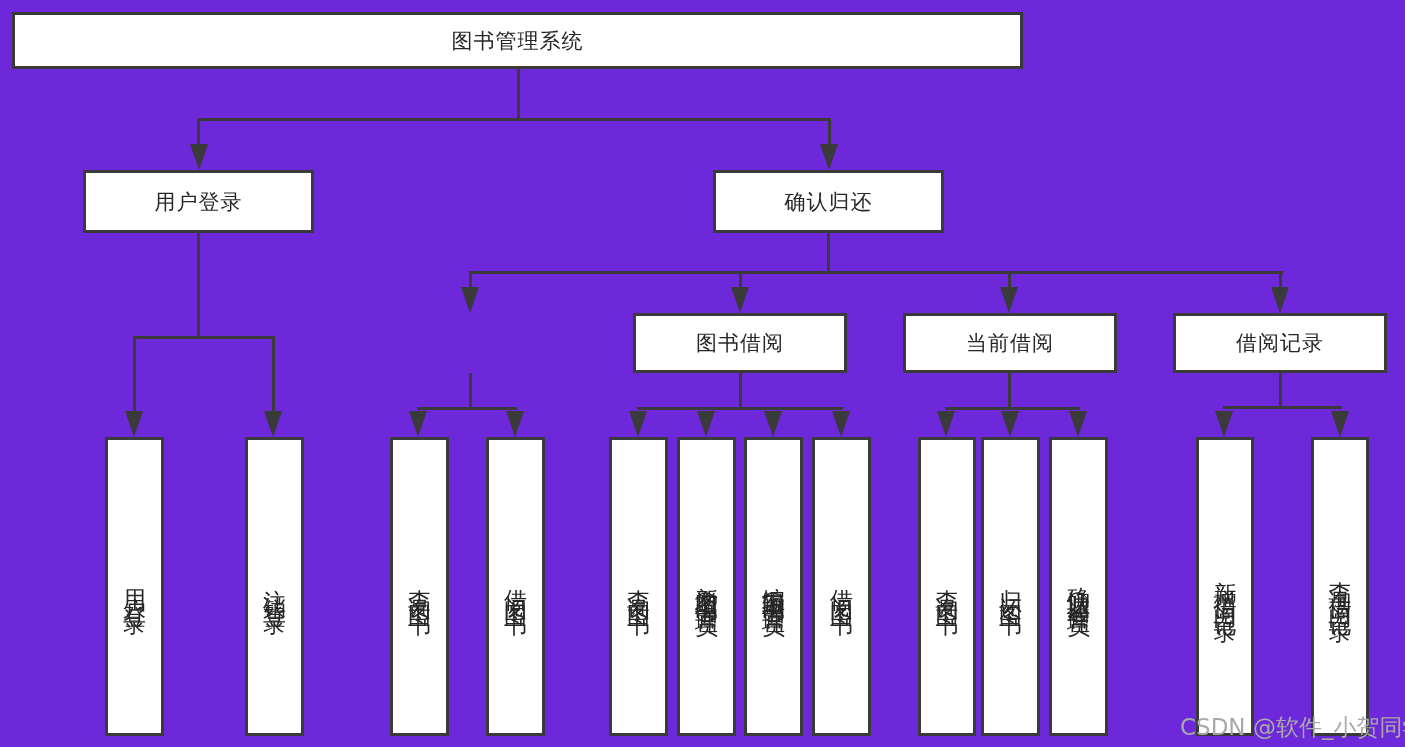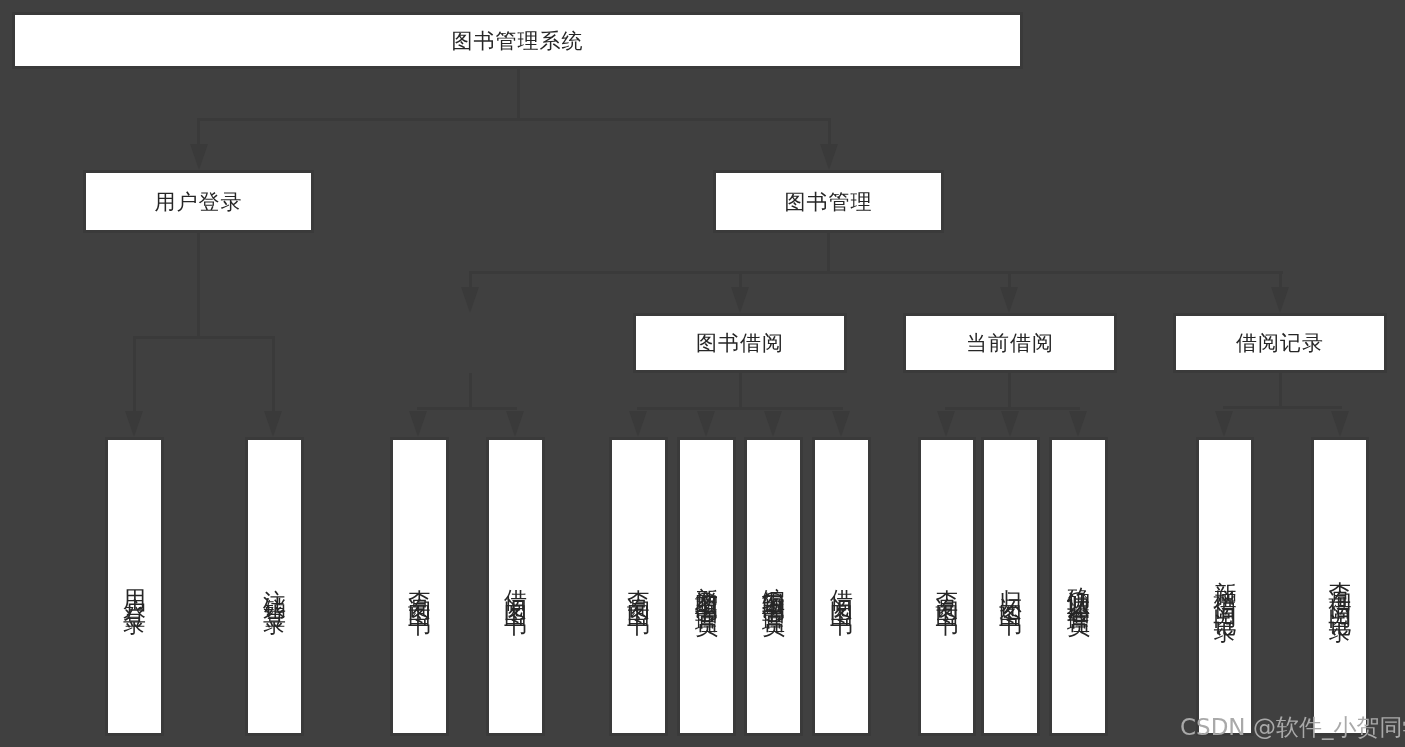--- a/index.html
+++ b/index.html
@@ -1,17 +1,17 @@
 <!DOCTYPE html>
 <html><head>
 <meta charset="utf-8">
 <style>
   html,body{margin:0;padding:0;background:#fff;}
   #stage{
-    position:relative;width:1405px;height:747px;background:#404040;
+    position:relative;width:1405px;height:747px;background:#6d28d9;
     font-family:"DejaVu Sans","Liberation Sans",sans-serif;overflow:hidden;
   }
   .box{
     position:absolute;box-sizing:border-box;border:3px solid #3a3a3a;background:#fff;
     display:flex;align-items:center;justify-content:center;
     color:#262626;
   }
   .hbox{font-size:21px;letter-spacing:1px;}
   .vbox span{
     writing-mode:vertical-rl;text-orientation:mixed;
@@ -43,21 +43,21 @@
   <div class="hline" style="left:198px;top:118px;width:633px;"></div>
   <div class="vline" style="left:197px;top:118px;height:30px;"></div>
   <div class="vline" style="left:828px;top:118px;height:30px;"></div>
   <div class="arrow" style="left:190px;top:144px;"></div>
   <div class="arrow" style="left:820px;top:144px;"></div>
 
   <div class="box hbox" style="left:83px;top:170px;width:231px;height:63px;">
     <span>用户登录</span>
   </div>
   <div class="box hbox" style="left:713px;top:170px;width:231px;height:63px;">
-    <span>图书管理</span>
+    <span>确认归还</span>
   </div>
 
   <div class="vline" style="left:197px;top:233px;height:103px;"></div>
   <div class="hline" style="left:133px;top:336px;width:142px;"></div>
   <div class="vline" style="left:133px;top:336px;height:78px;"></div>
   <div class="vline" style="left:272px;top:336px;height:78px;"></div>
   <div class="arrow" style="left:125px;top:411px;"></div>
   <div class="arrow" style="left:264px;top:411px;"></div>
 
   <div class="vline" style="left:827px;top:233px;height:38px;"></div>

